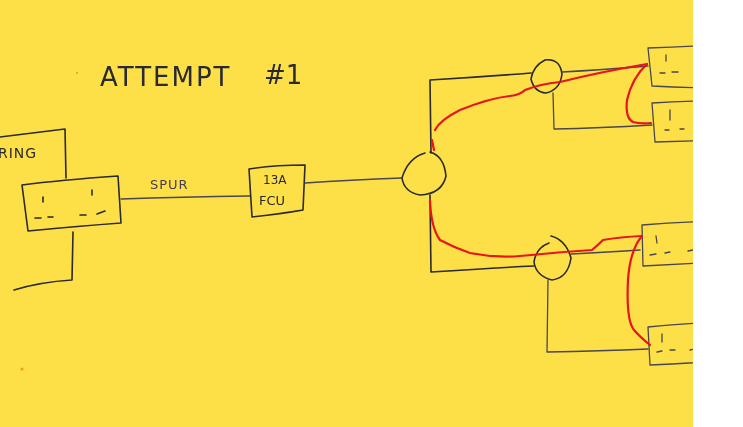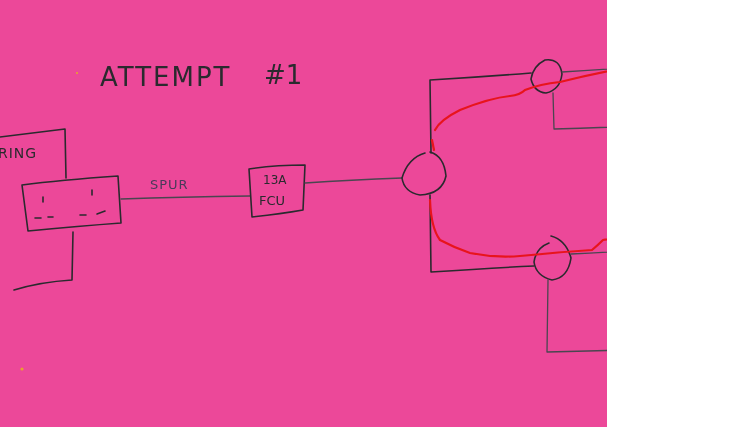--- a/index.html
+++ b/index.html
@@ -1,16 +1,16 @@
 <!DOCTYPE html>
 <html><head>
   <meta charset="utf-8">
   <style>
     html, body { margin: 0; padding: 0; background: #ffffff; }
-    #canvas { position: relative; width: 607px; height: 427px; overflow: hidden; background: #ec4899; }
+    #canvas { position: relative; width: 693px; height: 427px; overflow: hidden; background: #fde047; }
     svg { position: absolute; left: 0; top: 0; }
     .ink { fill: none; stroke: #2a2a2e; stroke-width: 1.6; stroke-linecap: round; stroke-linejoin: round; }
     .ink-light { fill: none; stroke: #4a4650; stroke-width: 1.3; stroke-linecap: round; stroke-linejoin: round; }
     .red { fill: none; stroke: #e8141c; stroke-width: 2.2; stroke-linecap: round; stroke-linejoin: round; }
     .hand { font-family: "DejaVu Sans", sans-serif; fill: #2a2a2e; }
     .hand-purple { font-family: "DejaVu Sans", sans-serif; fill: #4a3a5a; }
     .speck { fill: #e8a030; }
   </style>
 </head>
 <body>

